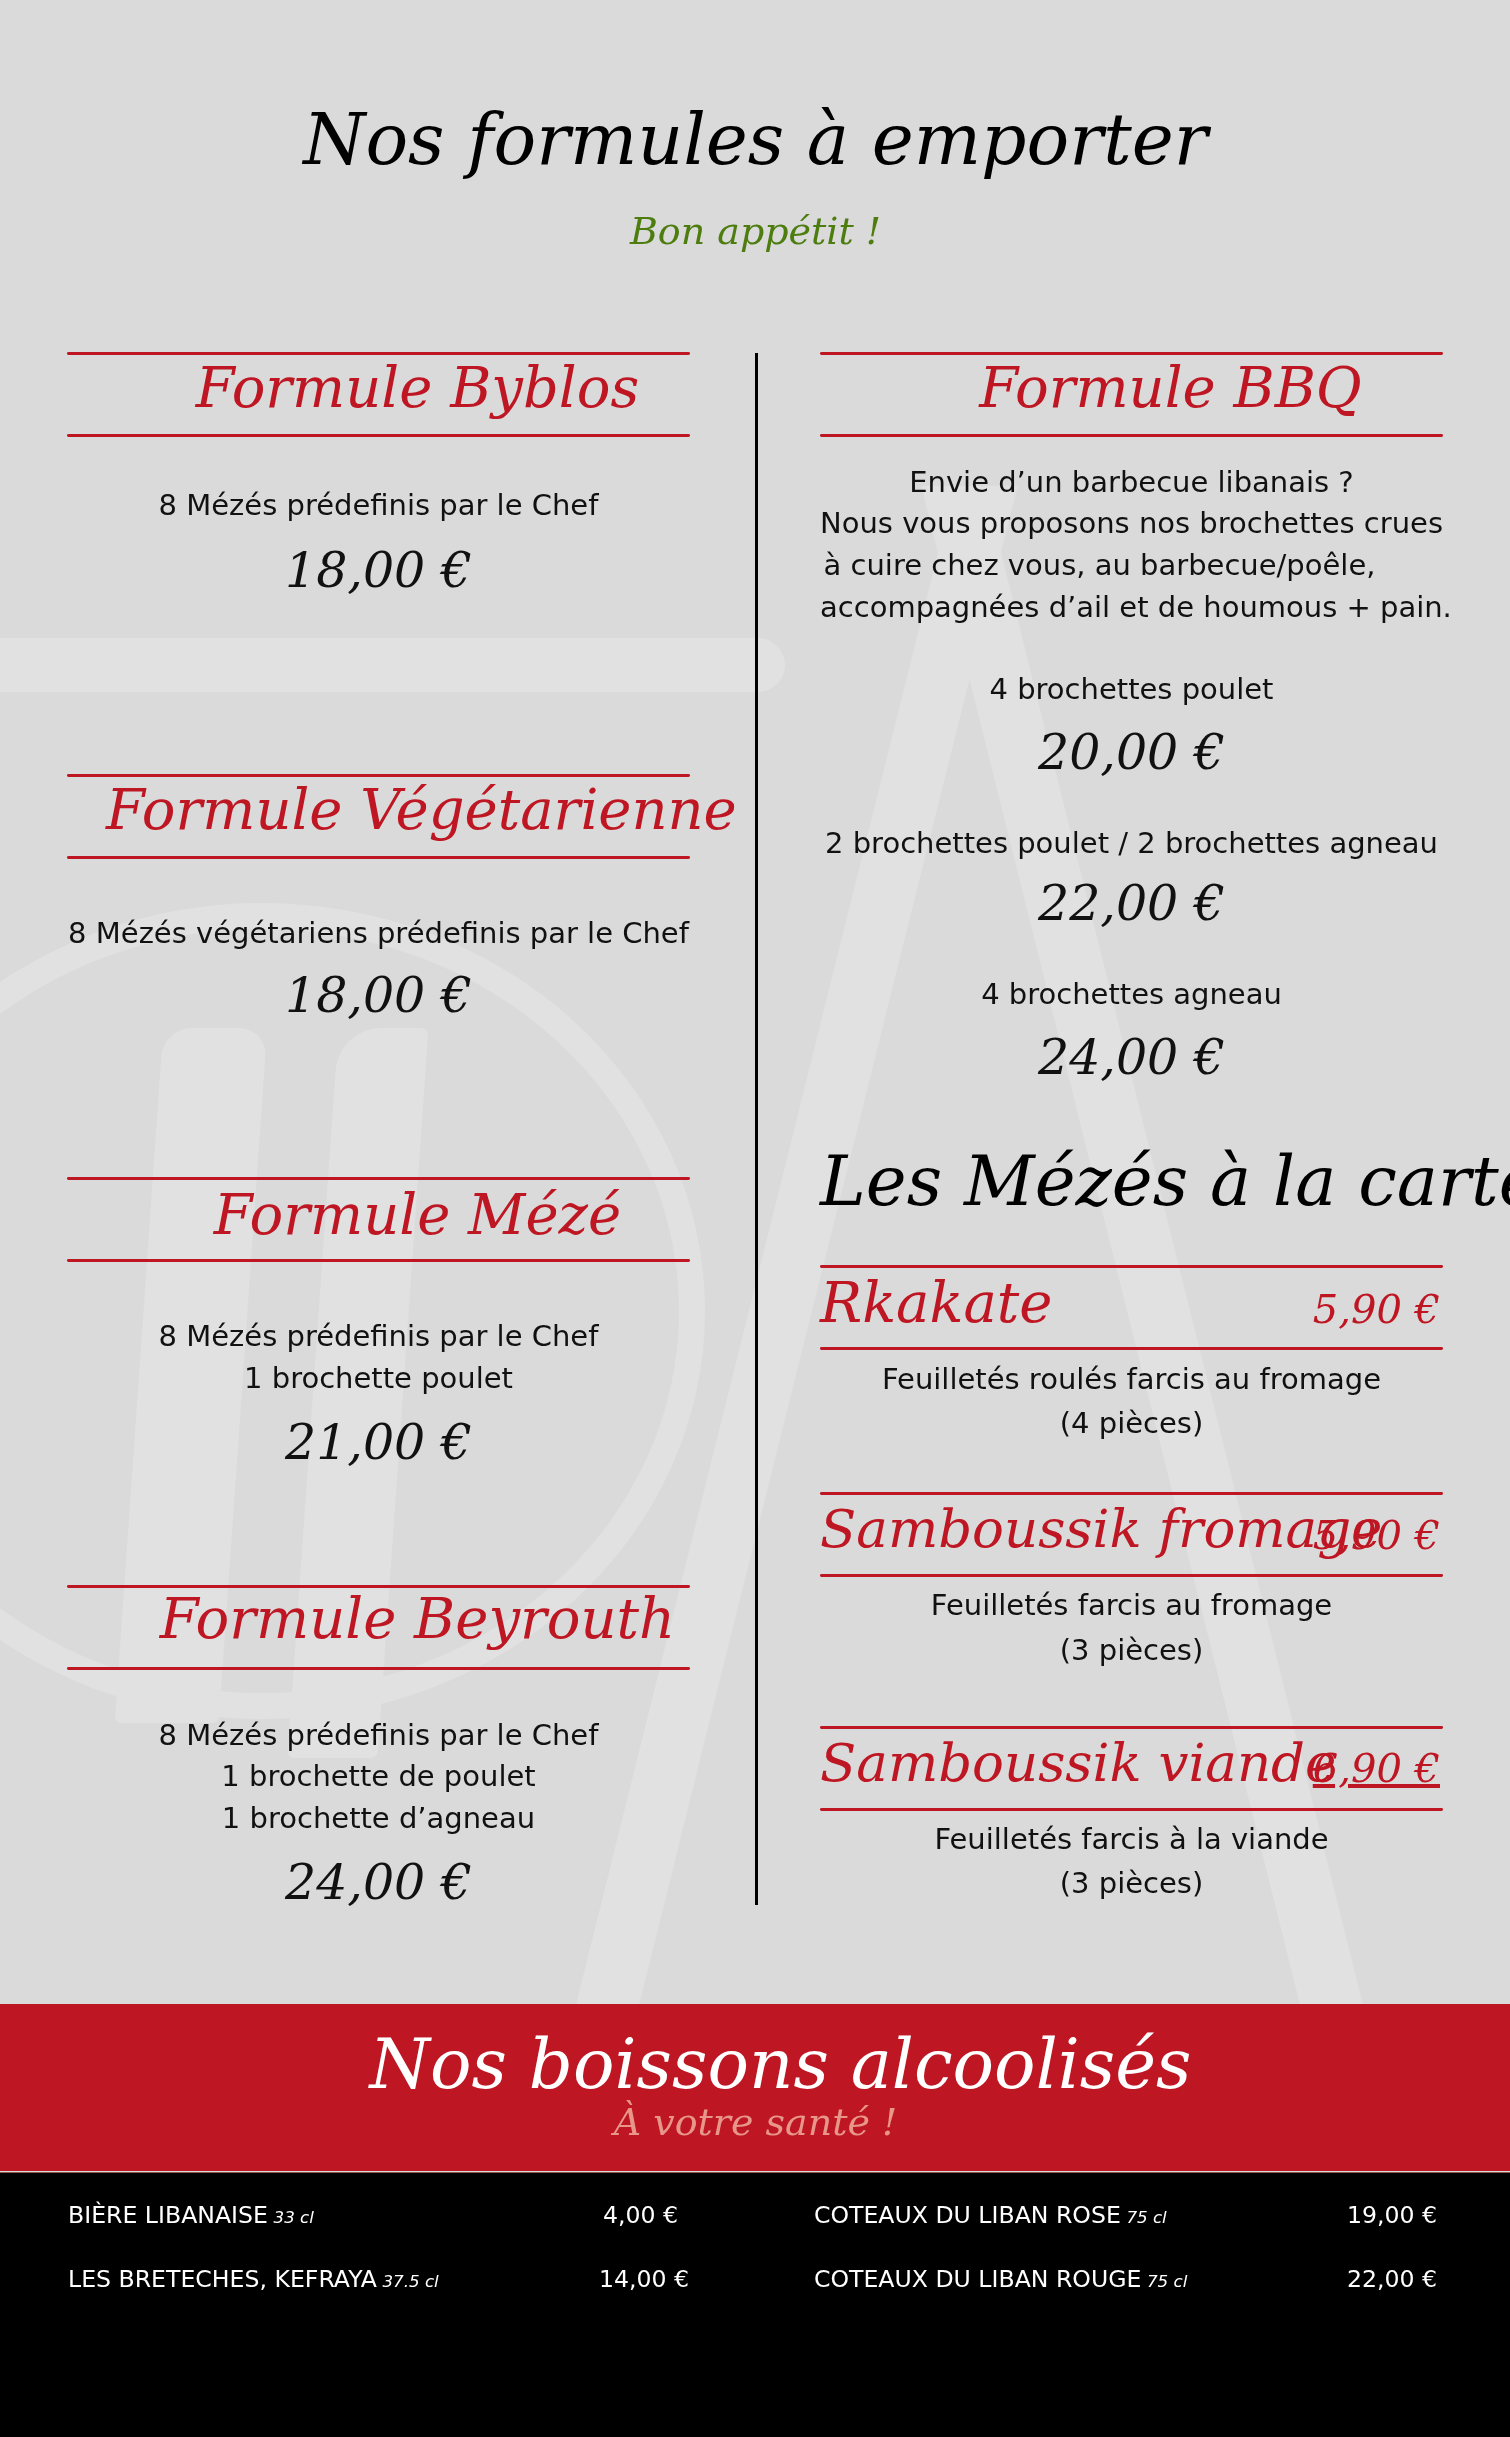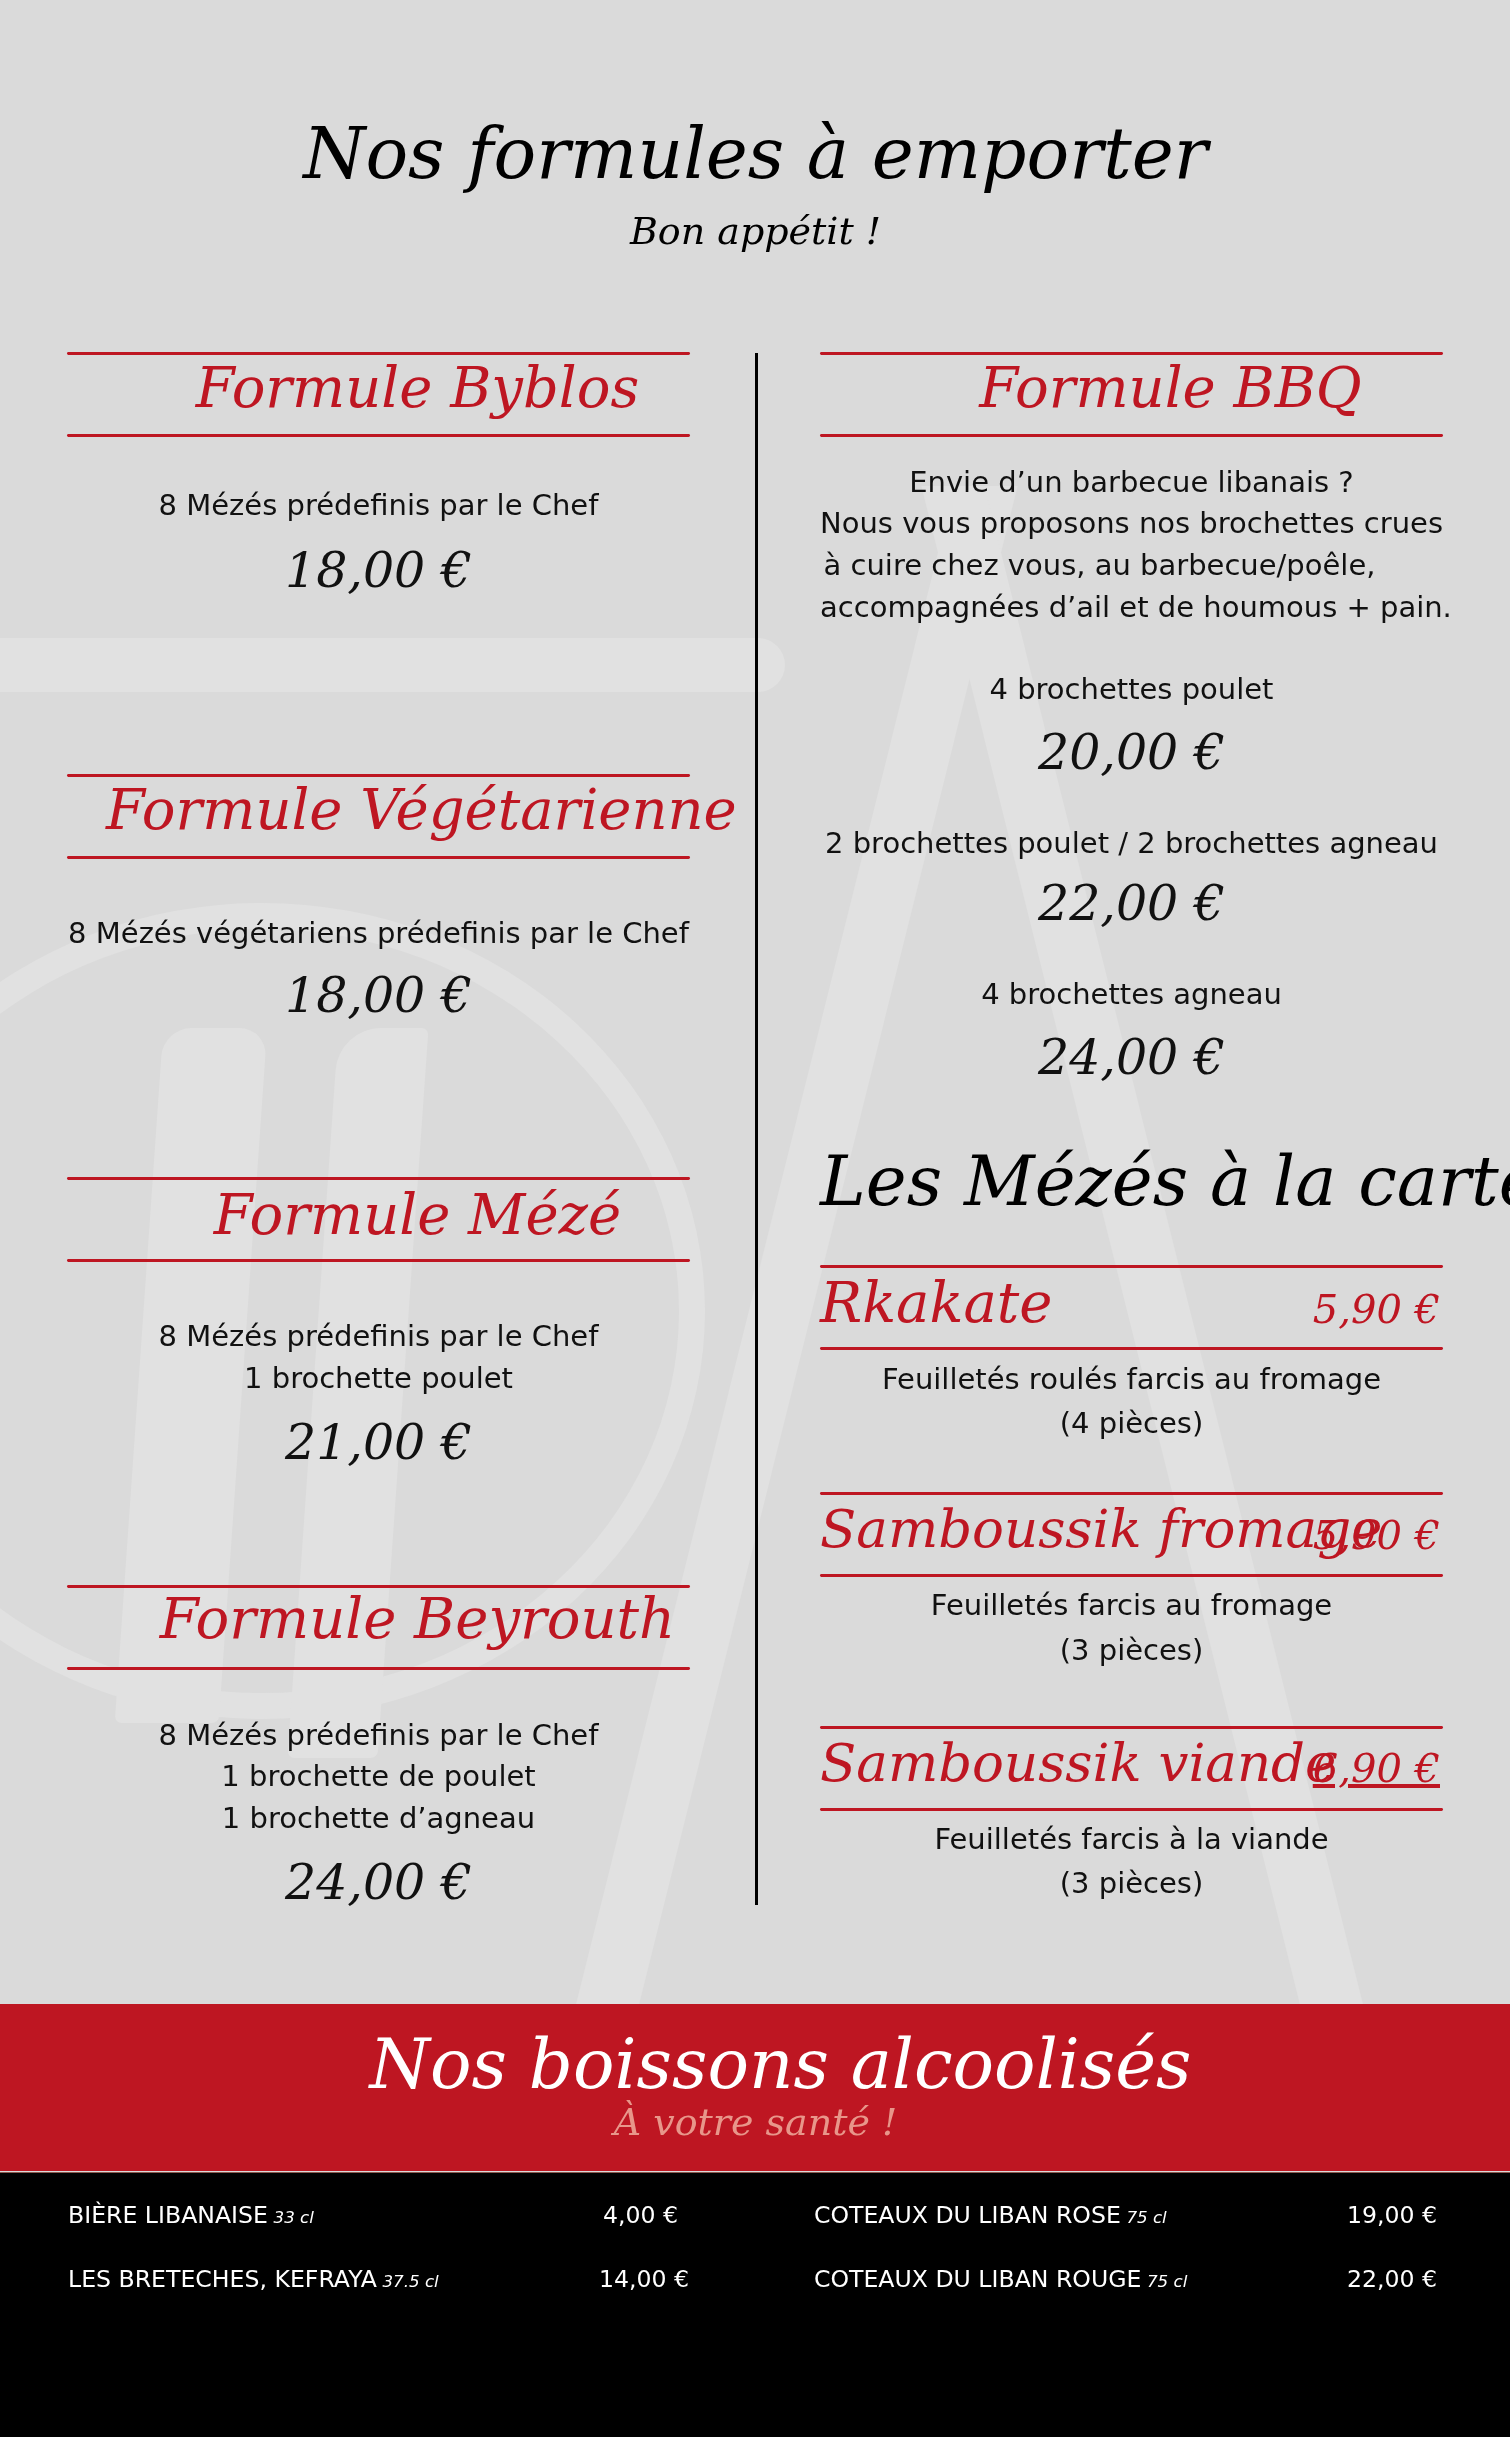--- a/index.html
+++ b/index.html
@@ -22,22 +22,22 @@
 </head>
 <body>
 
 <div class="wm" style="left:0;top:638px;width:785px;height:54px;border-radius:0 28px 28px 0;"></div>
 <div class="wm" style="left:-181px;top:903px;width:834px;height:764px;border-radius:50%;background:transparent;border:26.4px solid #e1e1e1;"></div>
 <div class="wm" style="left:139px;top:1028px;width:104px;height:695px;border-radius:28px 28px 7px 7px;transform:skewX(-4deg);"></div>
 <div class="wm" style="left:313px;top:1028px;width:90px;height:730px;border-radius:42px 7px 7px 7px;transform:skewX(-4deg);"></div>
 <div class="wm" style="left:764px;top:486px;width:63px;height:1529px;transform:skewX(-14deg);"></div>
 <div class="wm" style="left:1112px;top:486px;width:63px;height:1529px;transform:skewX(14deg);"></div>
 
-<div class="abs script center" style="left:0;width:1511px;top:118px;font-size:71px;color:#000;line-height:1;">Nos formules à emporter</div>
-<div class="abs script center" style="left:0;width:1511px;top:212px;font-size:38px;color:#000000;line-height:1;">Bon appétit !</div>
+<div class="abs script center" style="left:0;width:1511px;top:104px;font-size:71px;color:#000;line-height:1;">Nos formules à emporter</div>
+<div class="abs script center" style="left:0;width:1511px;top:212px;font-size:38px;color:#4d7c0f;line-height:1;">Bon appétit !</div>
 
 <div class="abs" style="left:755px;top:353px;width:2.8px;height:1552px;background:#000;"></div>
 
 <div class="redline" style="left:67px;top:352px;width:623px;"></div>
 <div class="heading script" style="left:67px;width:623px;top:360px;">Formule Byblos</div>
 <div class="redline" style="left:67px;top:434px;width:623px;"></div>
 <div class="desc sans" style="left:67px;width:623px;top:484px;">8 Mézés prédefinis par le Chef</div>
 <div class="price script" style="left:67px;width:623px;top:546px;">18,00 €</div>
 
 <div class="redline" style="left:67px;top:774px;width:623px;"></div>

